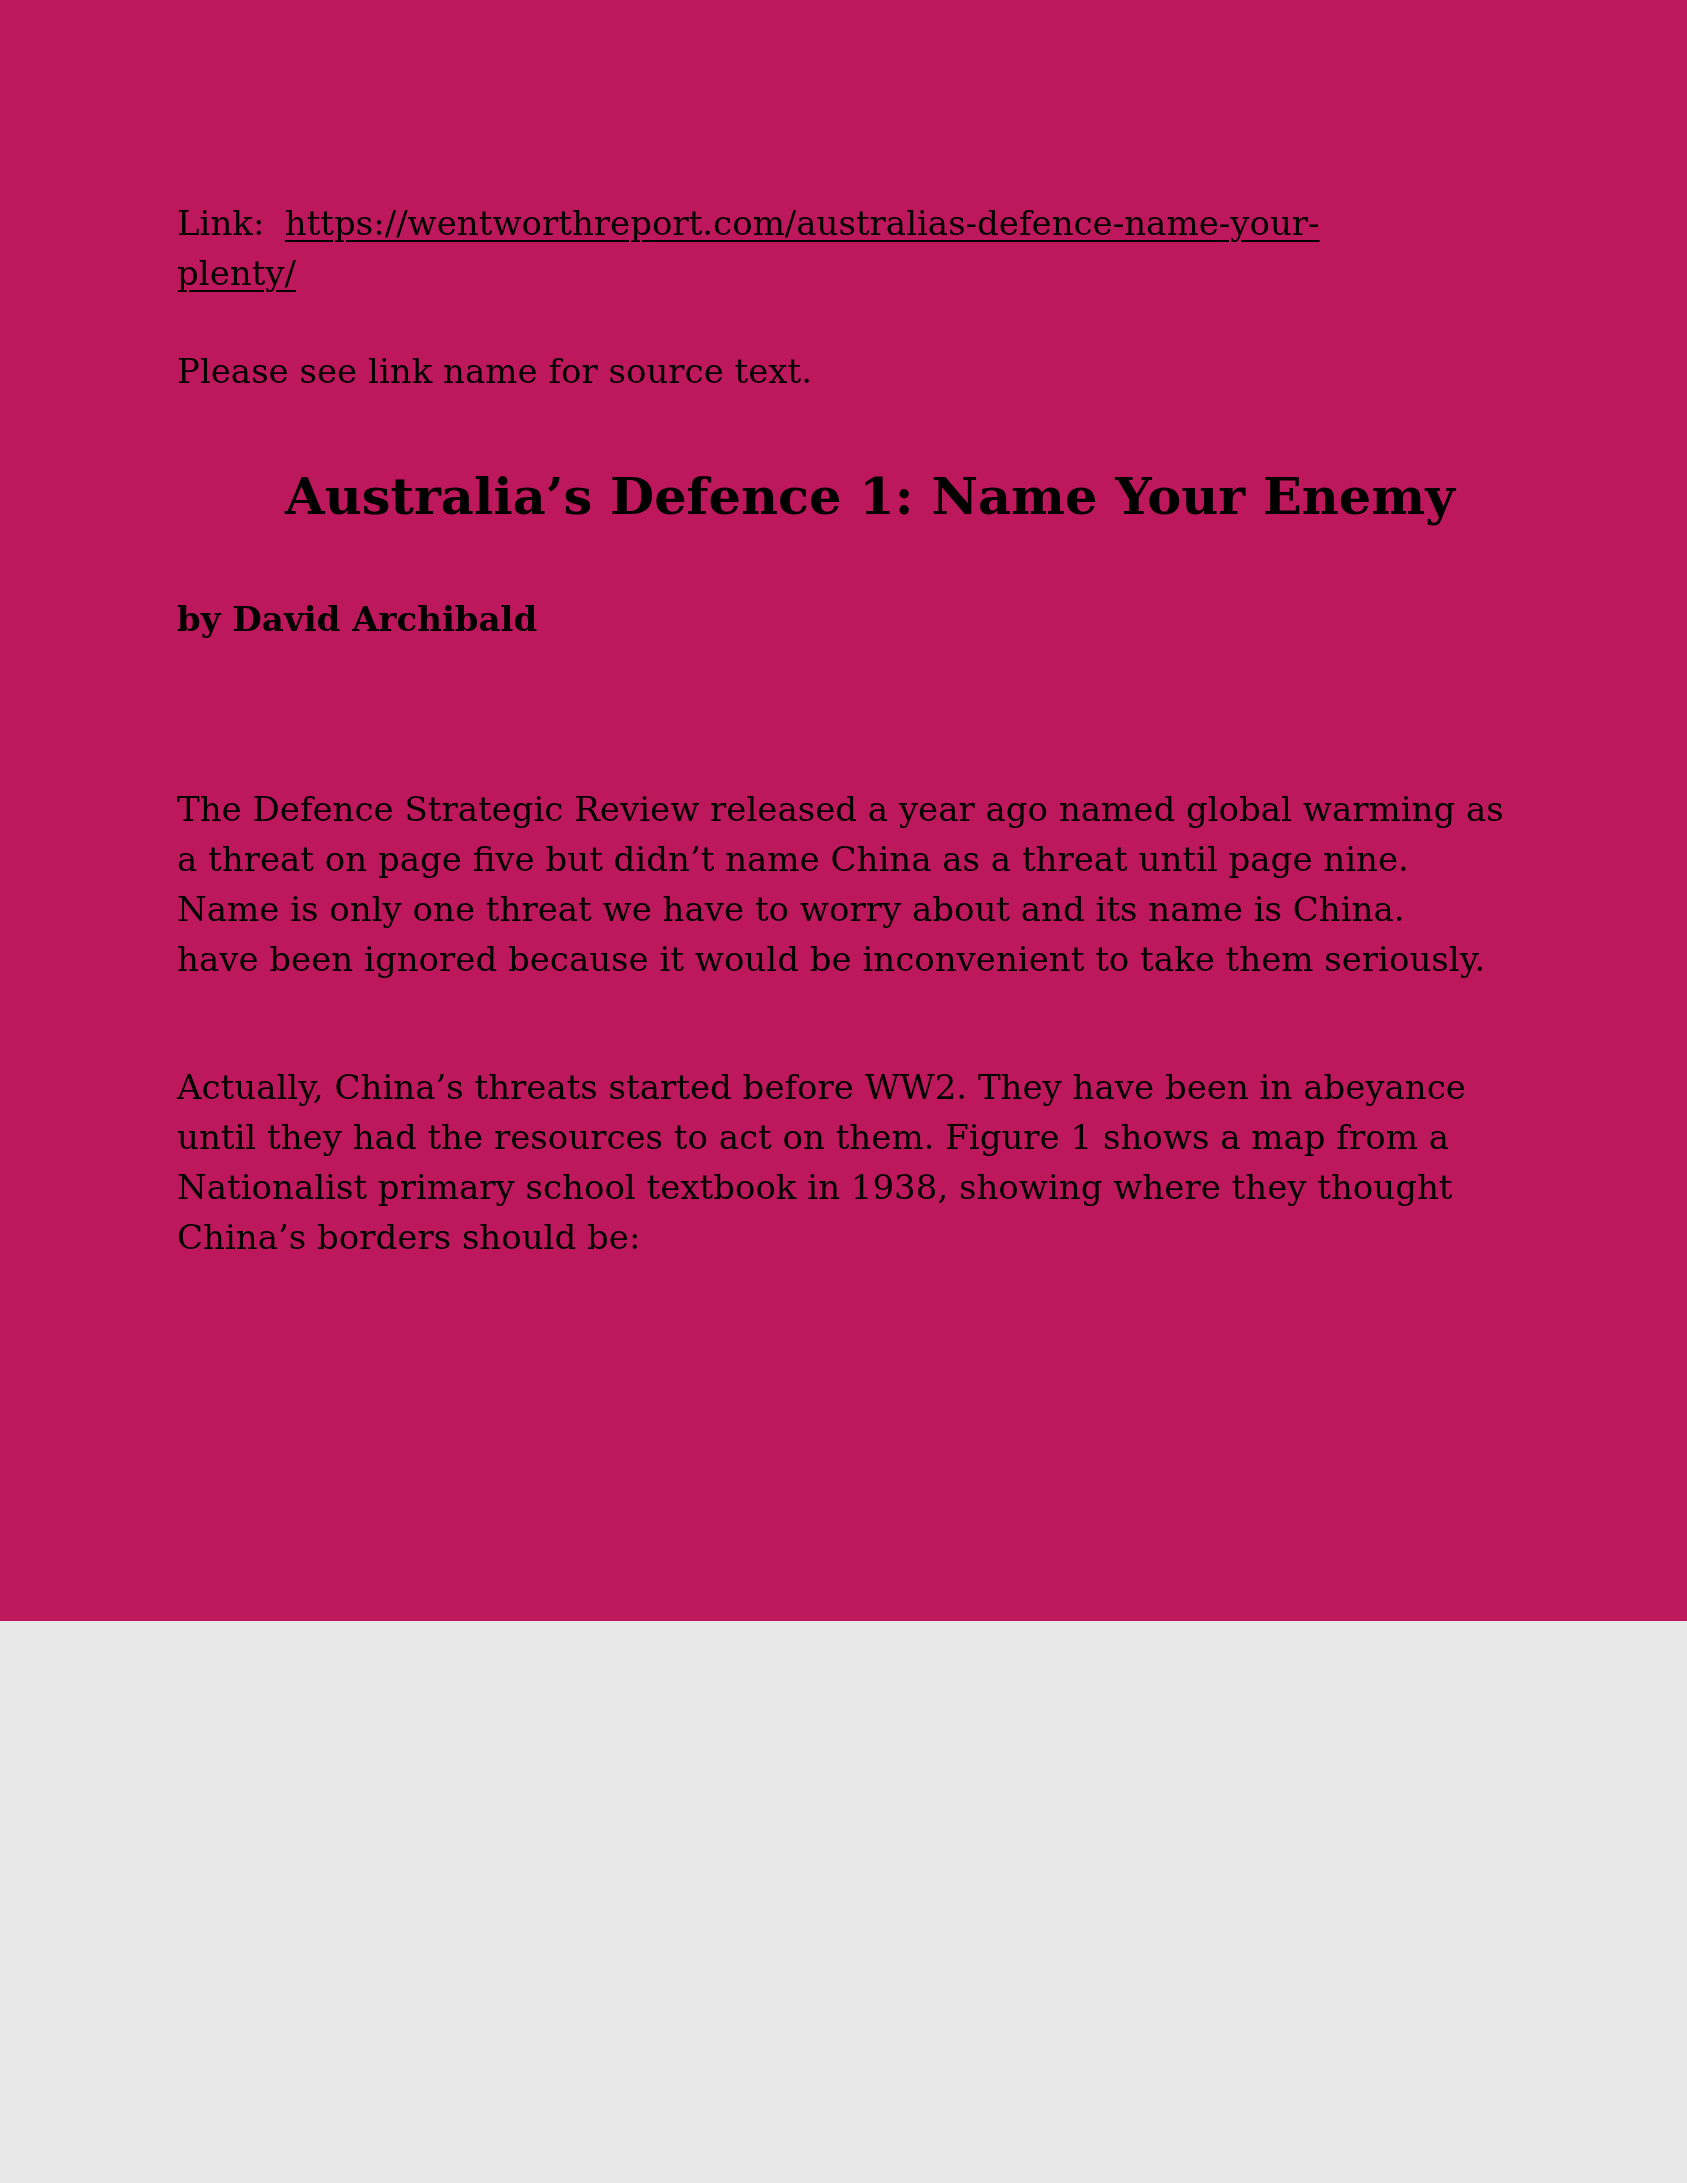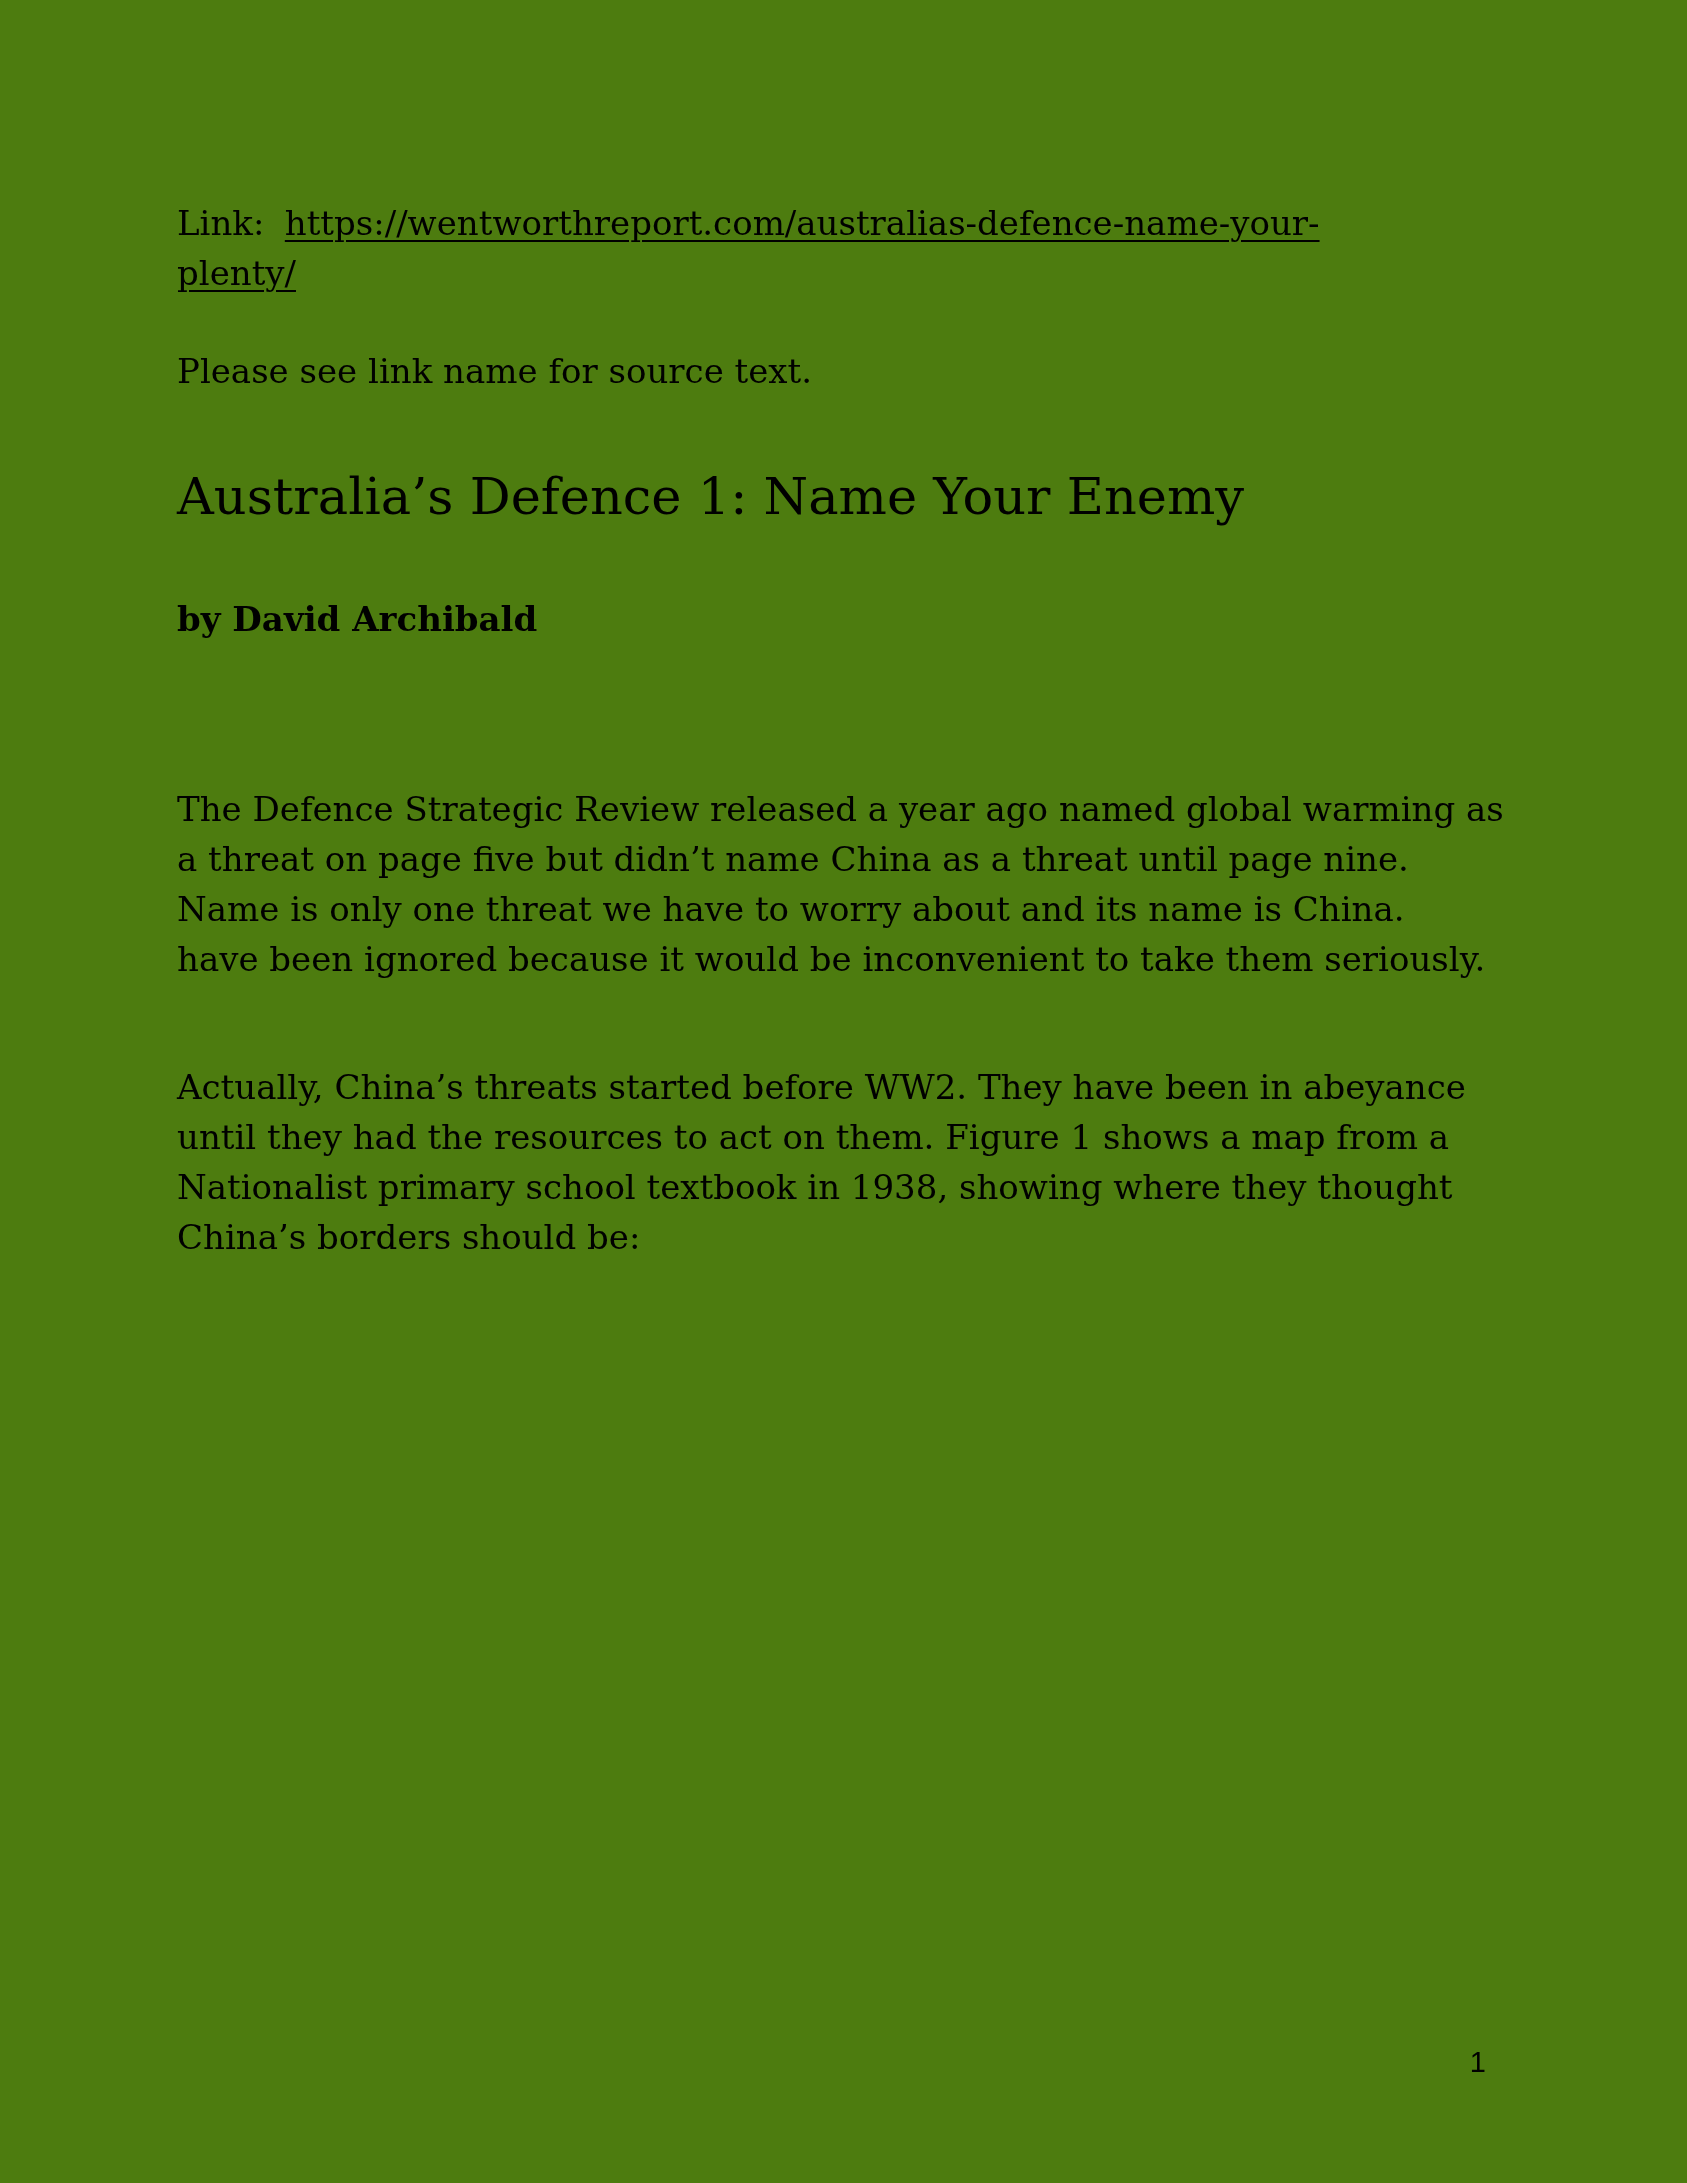--- a/index.html
+++ b/index.html
@@ -3,44 +3,45 @@
 <meta charset="utf-8">
 <style>
   html, body {
     margin: 0;
     padding: 0;
     background: #e8e8e8;
   }
   .page {
     position: relative;
     width: 1687px;
-    height: 2183px;
-    background: #4d7c0f;
+    height: 1621px;
+    background: #be185d;
     font-family: "DejaVu Serif", "Liberation Serif", serif;
     color: #000000;
     overflow: hidden;
   }
   .block {
     position: absolute;
     left: 177px;
     width: 1343px;
     font-size: 34px;
     line-height: 50px;
     color: #000000;
   }
   .line { display: block; white-space: nowrap; }
   .bold { font-weight: bold; }
   .title-block {
     position: absolute;
     left: 177px;
     width: 1386px;
     font-size: 51px;
     line-height: 73px;
-    font-weight: normal;
+    font-weight: bold;
     white-space: nowrap;
+    text-align: center;
   }
   .link-label { margin-right: 20.4px; }
   a.url {
     color: #000000;
     text-decoration: underline;
     text-decoration-thickness: 2.2px;
     text-underline-offset: 5.1px;
     cursor: pointer;
   }
   .footer-num {

